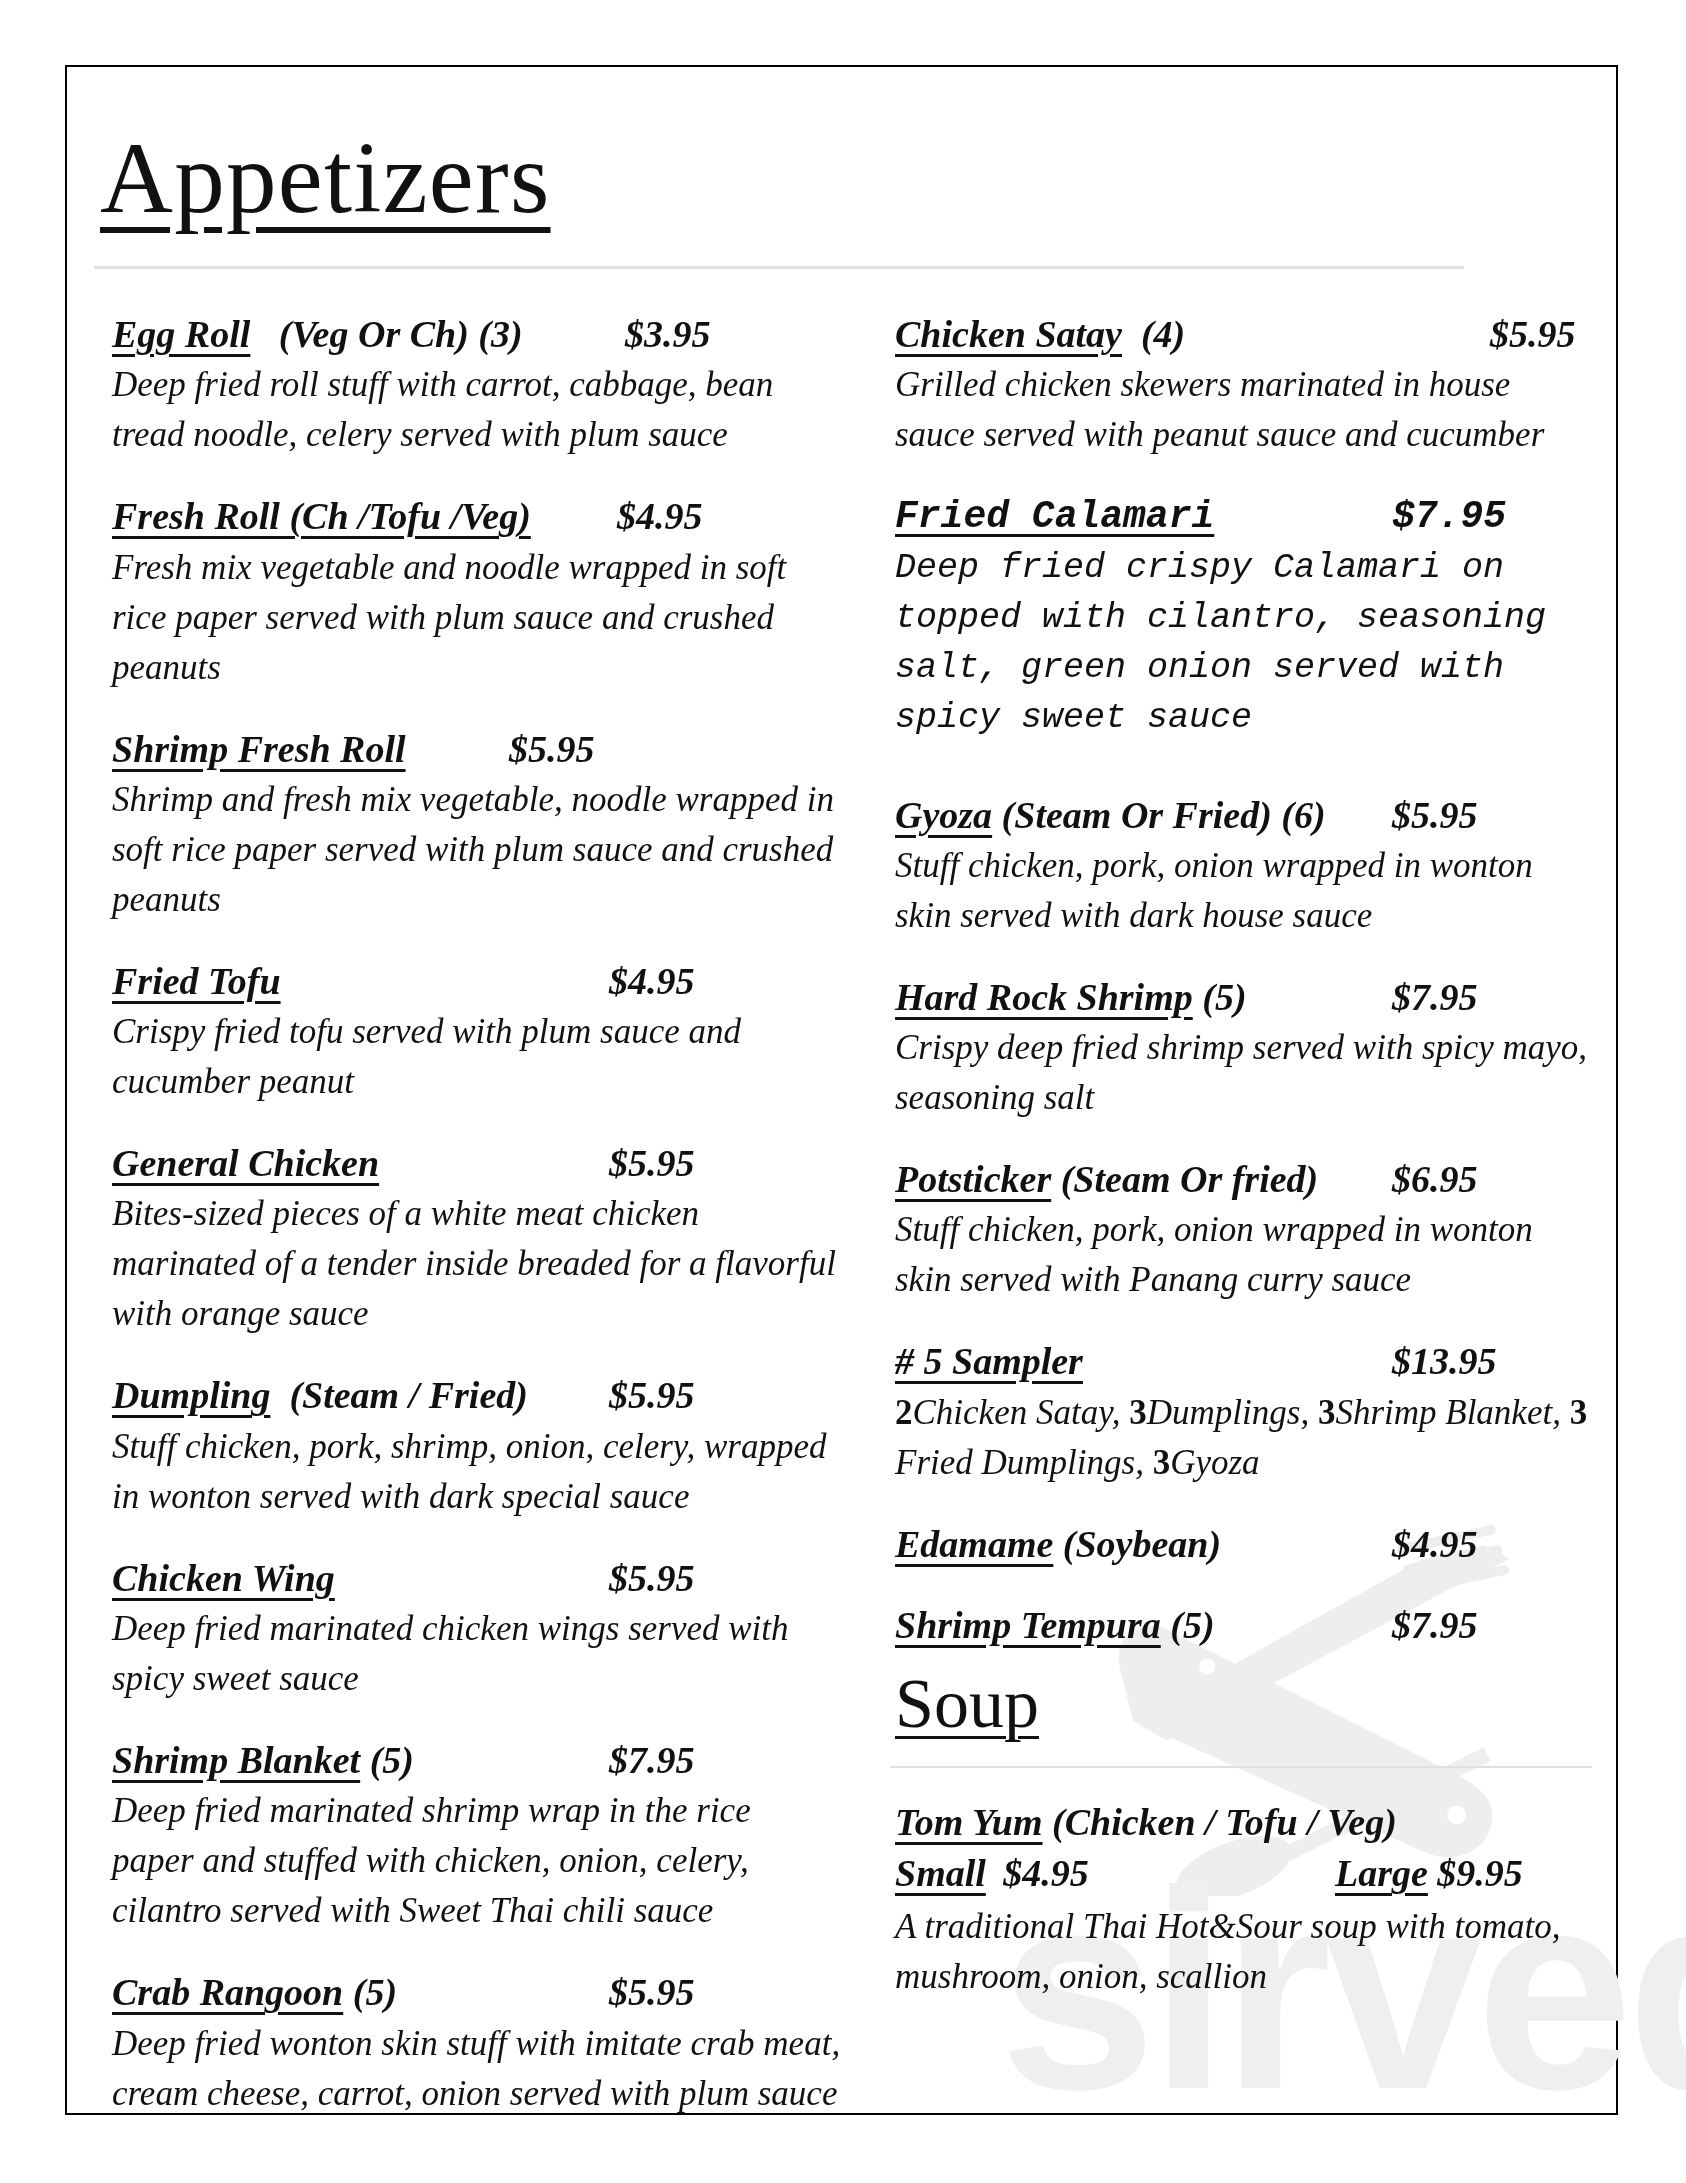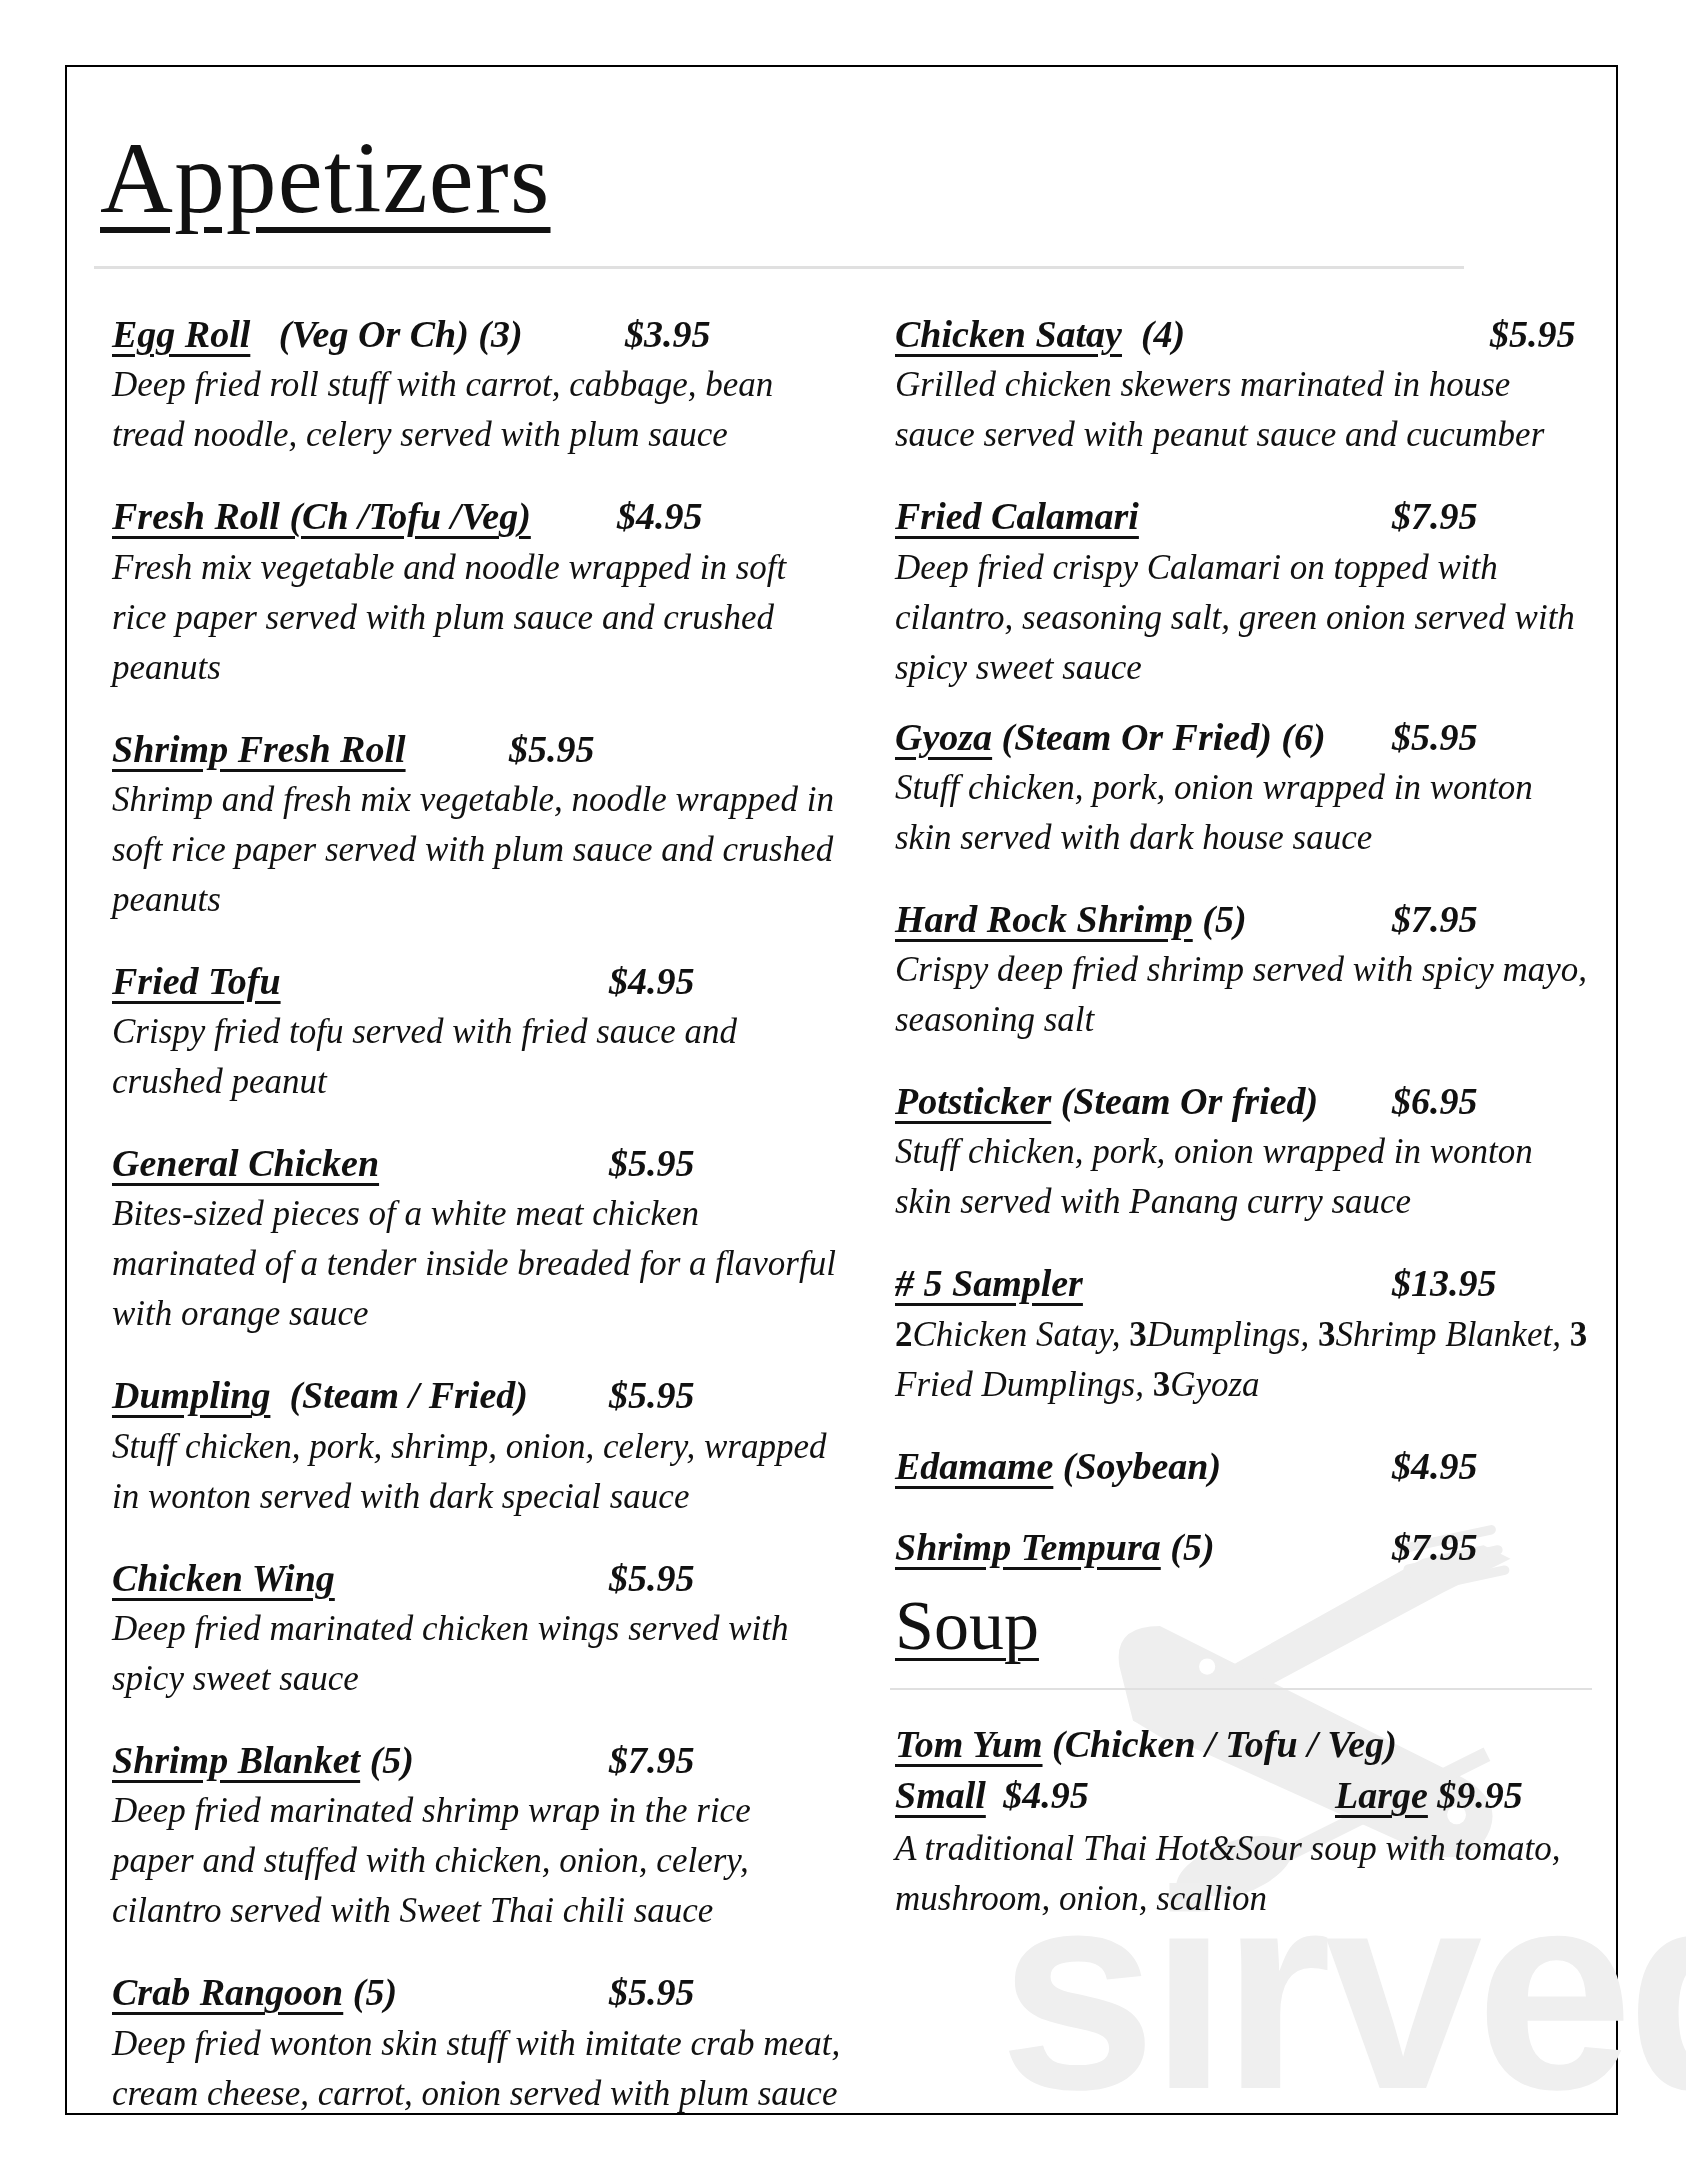--- a/index.html
+++ b/index.html
@@ -63,21 +63,21 @@
     <div class="item" style="margin-bottom: 32px;">
       <div class="head"><span class="name">Fresh Roll (Ch /Tofu /Veg)</span><span class="price" style="left: 505px;">$4.95</span></div>
       <div class="desc">Fresh mix vegetable and noodle wrapped in soft rice paper served with plum sauce and crushed peanuts</div>
     </div>
     <div class="item" style="margin-bottom: 32px;">
       <div class="head"><span class="name">Shrimp Fresh Roll</span><span class="price" style="left: 397px;">$5.95</span></div>
       <div class="desc">Shrimp and fresh mix vegetable, noodle wrapped in soft rice paper served with plum sauce and crushed peanuts</div>
     </div>
     <div class="item" style="margin-bottom: 32px;">
       <div class="head"><span class="name">Fried Tofu</span><span class="price" style="left: 497px;">$4.95</span></div>
-      <div class="desc">Crispy fried tofu served with fried sauce and crushed peanut</div>
+      <div class="desc">Crispy fried tofu served with plum sauce and cucumber peanut</div>
     </div>
     <div class="item" style="margin-bottom: 32px;">
       <div class="head"><span class="name">General Chicken</span><span class="price" style="left: 497px;">$5.95</span></div>
       <div class="desc">Bites-sized pieces of a white meat chicken marinated of a tender inside breaded for a flavorful with orange sauce</div>
     </div>
     <div class="item" style="margin-bottom: 32px;">
       <div class="head"><span class="name">Dumpling</span><span class="extra" style="white-space: pre;">  (Steam / Fried)</span><span class="price" style="left: 497px;">$5.95</span></div>
       <div class="desc">Stuff chicken, pork, shrimp, onion, celery, wrapped in wonton served with dark special sauce</div>
     </div>
     <div class="item" style="margin-bottom: 32px;">
@@ -91,21 +91,21 @@
     <div class="item" style="margin-bottom: 32px;">
       <div class="head"><span class="name">Crab Rangoon</span><span class="extra" style="white-space: pre;"> (5)</span><span class="price" style="left: 497px;">$5.95</span></div>
       <div class="desc">Deep fried wonton skin stuff with imitate crab meat, cream cheese, carrot, onion served with plum sauce</div>
     </div>
   </div>
 <div class="col col-right" id="col-right">
     <div class="item" style="margin-bottom: 32px;">
       <div class="head"><span class="name">Chicken Satay</span><span class="extra" style="white-space: pre;">  (4)</span><span class="price" style="left: 595px;">$5.95</span></div>
       <div class="desc">Grilled chicken skewers marinated in house sauce served with peanut sauce and cucumber</div>
     </div>
-    <div class="item" style="margin-bottom: 20px;">
+    <div class="item" style="margin-bottom: 48px; font-family: Liberation Mono, monospace;">
       <div class="head"><span class="name">Fried Calamari</span><span class="price" style="left: 497px;">$7.95</span></div>
       <div class="desc">Deep fried crispy Calamari on topped with cilantro, seasoning salt, green onion served with spicy sweet sauce</div>
     </div>
     <div class="item" style="margin-bottom: 32px;">
       <div class="head"><span class="name">Gyoza</span><span class="extra" style="white-space: pre;"> (Steam Or Fried) (6)</span><span class="price" style="left: 497px;">$5.95</span></div>
       <div class="desc">Stuff chicken, pork, onion wrapped in wonton skin served with dark house sauce</div>
     </div>
     <div class="item" style="margin-bottom: 32px;">
       <div class="head"><span class="name">Hard Rock Shrimp</span><span class="extra" style="white-space: pre;"> (5)</span><span class="price" style="left: 497px;">$7.95</span></div>
       <div class="desc">Crispy deep fried shrimp served with spicy mayo, seasoning salt</div>

